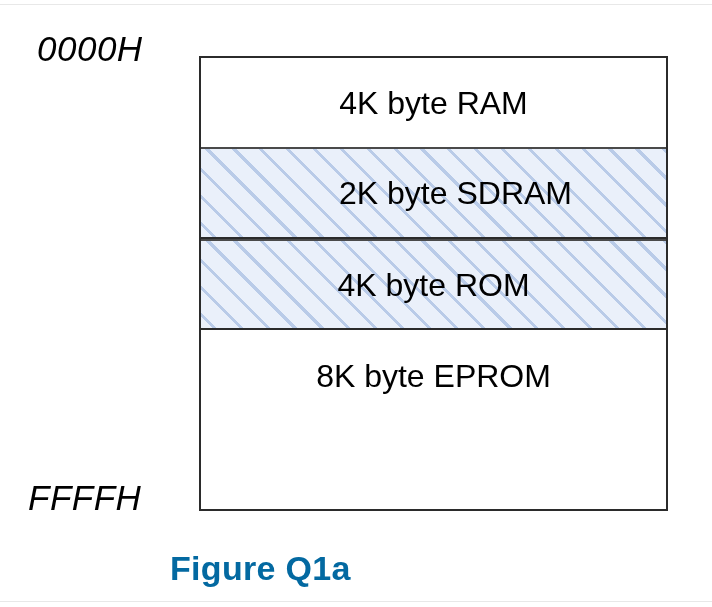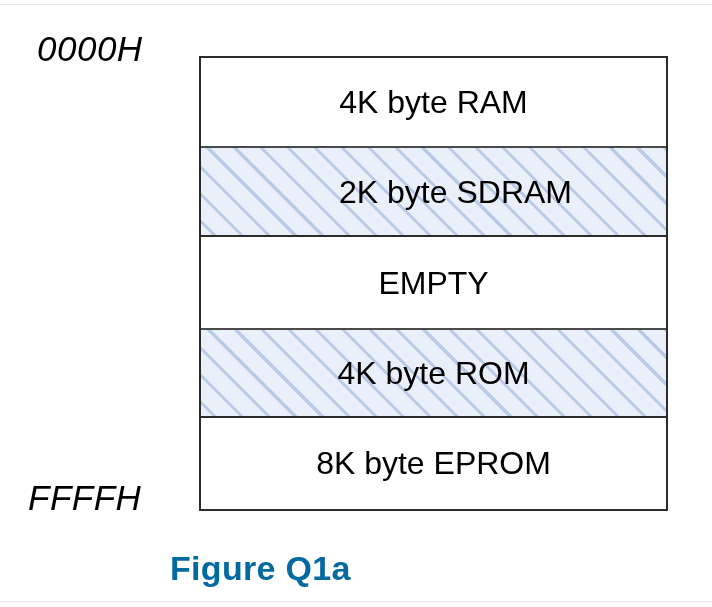--- a/index.html
+++ b/index.html
@@ -113,23 +113,20 @@
 <div class="memory-map">
 
   <div class="mem-row" style="height:89px;">
     <span class="row-label">4K byte RAM</span>
   </div>
 
   <div class="mem-row hatched" style="height:92px;padding-left:44px;">
     <span class="row-label">2K byte SDRAM</span>
   </div>
 
-  <div class="mem-row" style="height:91px;">
-    <span class="row-label">EMPTY</span>
-  </div>
 
   <div class="mem-row hatched" style="height:91px;">
     <span class="row-label">4K byte ROM</span>
   </div>
 
   <div class="mem-row" style="height:92px;">
     <span class="row-label">8K byte EPROM</span>
   </div>
 
 </div>

